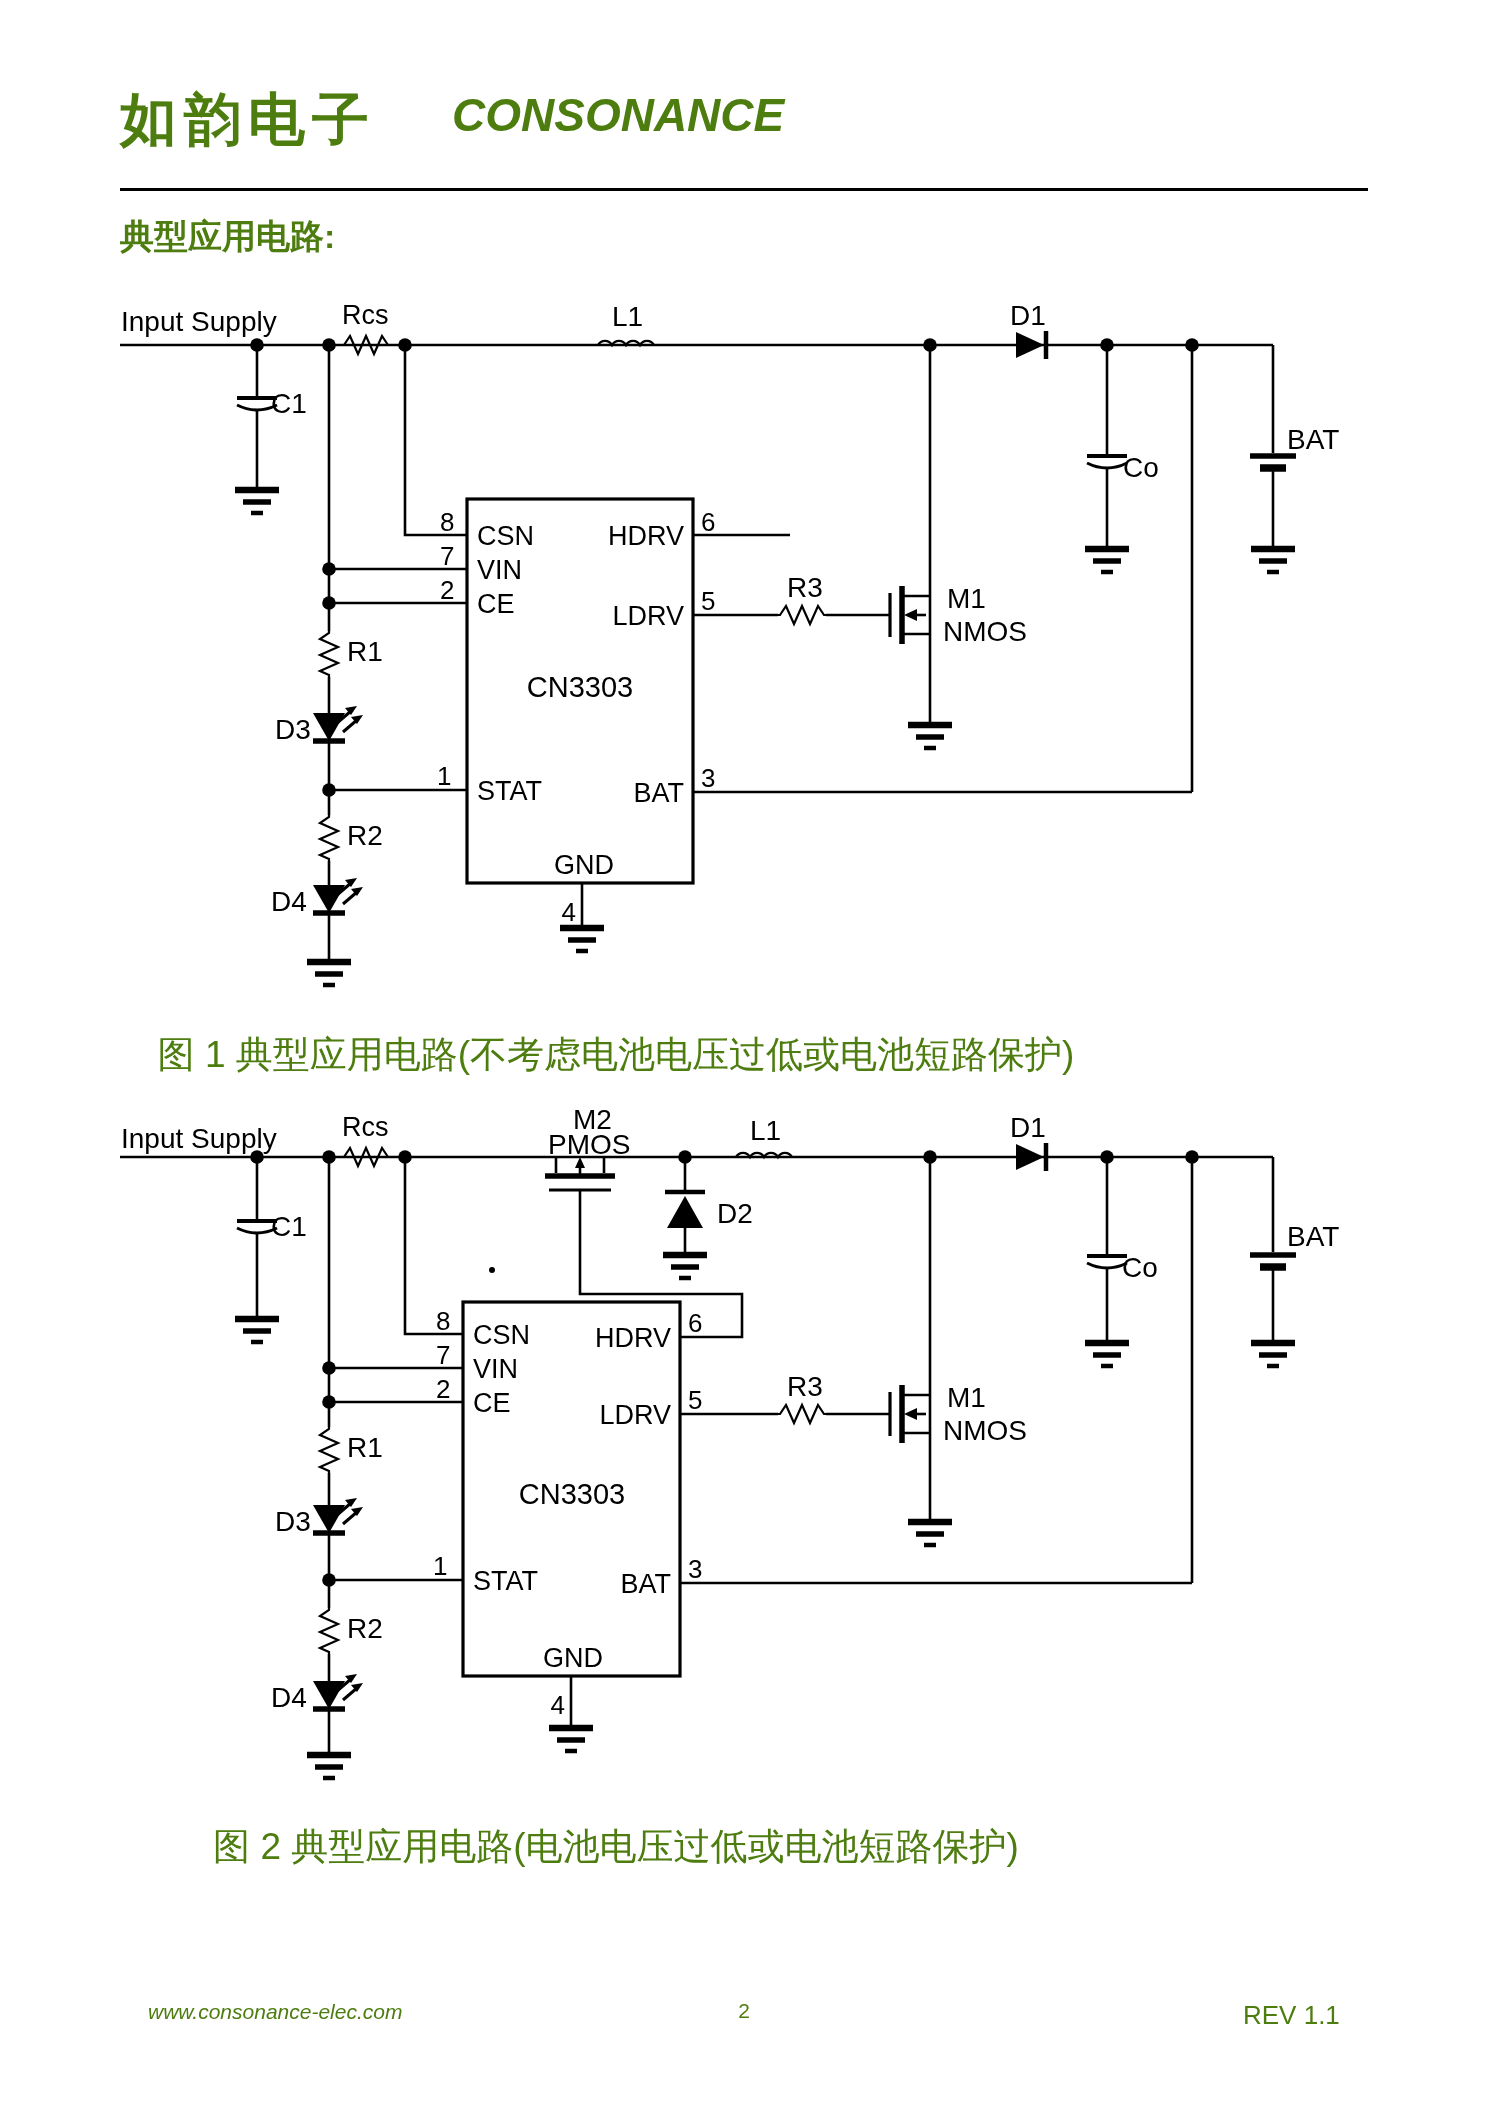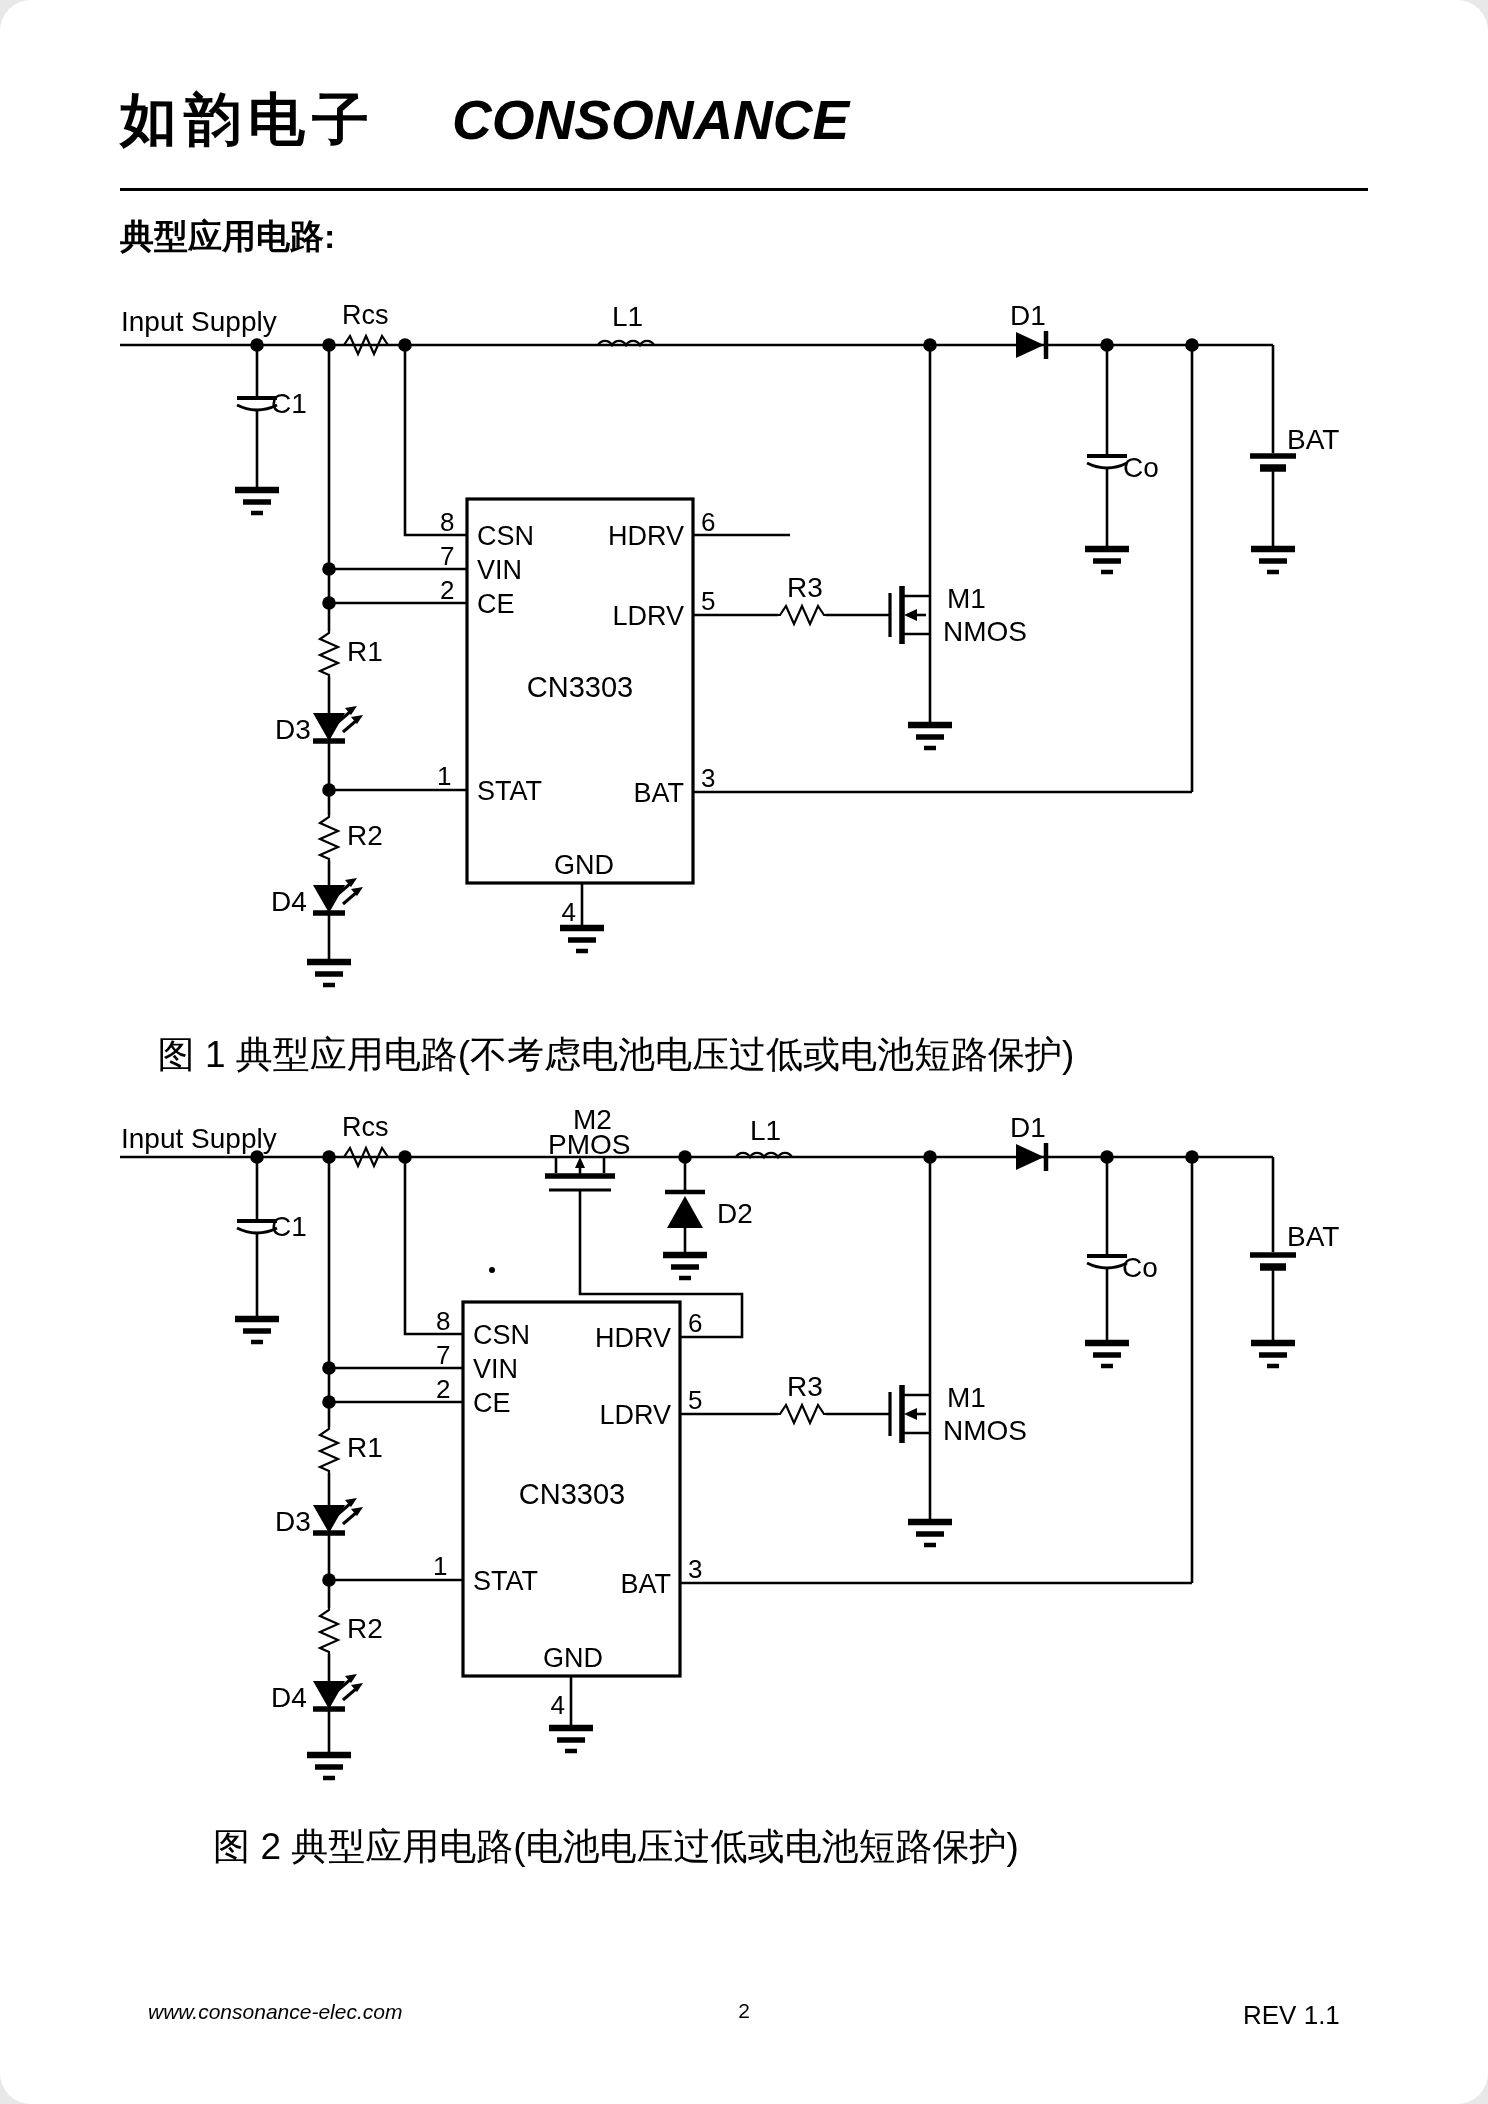--- a/index.html
+++ b/index.html
@@ -2,34 +2,33 @@
 <html><head>
 <meta charset="utf-8">
 <style>
   html,body{margin:0;padding:0;background:#e8e8e8;}
   .page{
     position:relative;
     width:1488px;
     height:2104px;
     background:#ffffff;
     font-family:"Liberation Sans", sans-serif;
-    color:#000000;
+    color:#4d7c0f;
     overflow:hidden;
-    border-radius:31px;
   }
   .abs{position:absolute;}
   .brand-cn{
     left:120px; top:82px;
     font-size:57px; font-weight:bold;
     letter-spacing:7px;
     font-family:"Liberation Sans", sans-serif;
   }
   .brand-en{
     left:452px; top:88px;
-    font-size:55px; font-weight:bold; font-style:italic;
+    font-size:46px; font-weight:bold; font-style:italic;
     letter-spacing:0px;
   }
   .header-rule{
     left:120px; top:188px;
     width:1248px; height:3px;
     background:#000;
   }
   .section-title{
     left:120px; top:214px;
     font-size:34px; font-weight:bold;

